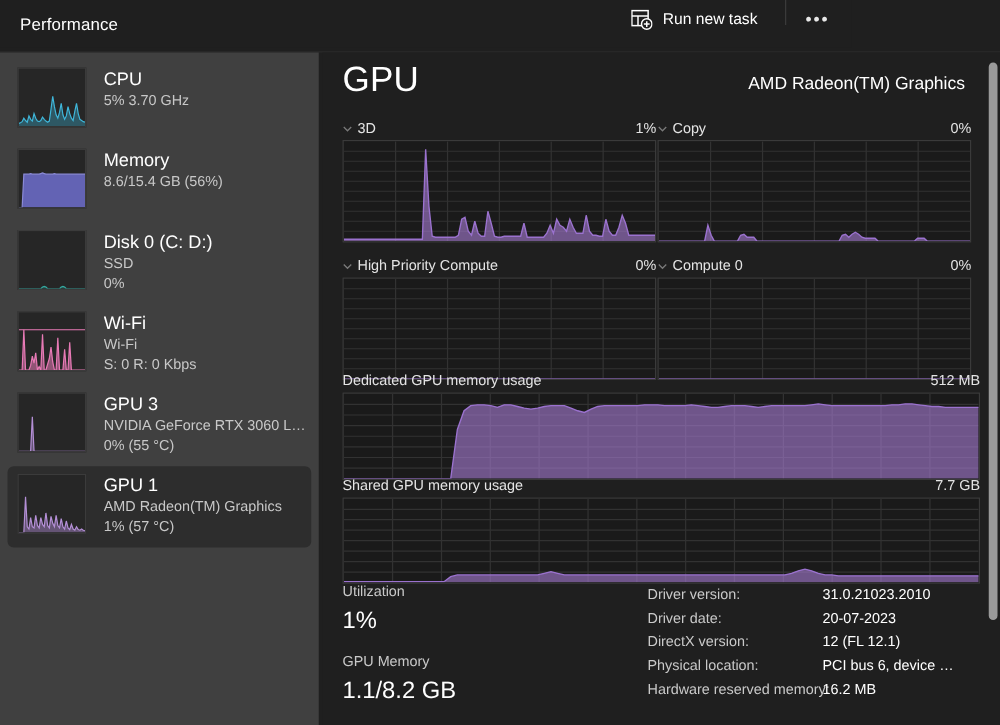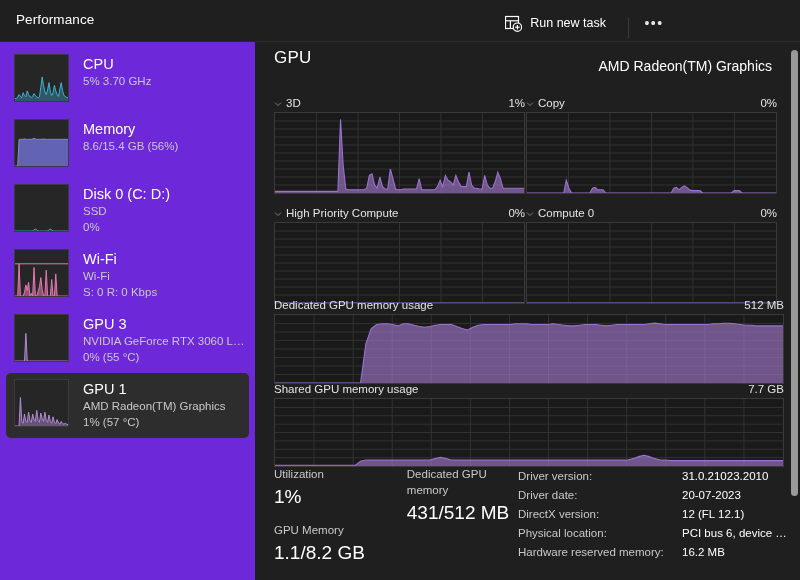--- a/index.html
+++ b/index.html
@@ -16,21 +16,21 @@
   
   .titlebar {
     position:absolute; left:0; top:0; width:681px; height:38px;
     background:#1f1f1f;
     display:flex; align-items:center;
   }
   .titlebar-title {
     margin-left:16px; color:#ffffff; font-size:13.5px; letter-spacing:.1px;
   }
   .titlebar-right {
-    margin-left:auto; display:flex; align-items:flex-end; height:100%;
+    margin-left:auto; display:flex; align-items:flex-start; height:100%;
   }
   .run-task-btn {
     display:flex; align-items:center; gap:8px;
     height:30px; padding:0 10px; margin-right:4px;
     border-radius:4px; cursor:default;
     color:#ffffff; font-size:12.5px;
   }
   .run-task-icon { width:17px; height:17px; position:relative; display:block; }
   .vdivider { width:1px; height:20px; background:#3a3a3a; margin:0 8px; }
   .more-btn {
@@ -38,21 +38,21 @@
     display:flex; align-items:center; justify-content:center;
     border-radius:4px; color:#e8e8e8; font-size:14px; letter-spacing:1.5px;
   }
   .titlebar-divider {
     position:absolute; left:0; top:41px; width:800px; height:1px; background:#2b2b2b;
   }
 
   
   .sidebar {
     position:absolute; left:0; top:42px; width:255px; height:538px;
-    background:#6d28d9; padding-top:6px;
+    background:#404040; padding-top:6px;
   }
   .side-item {
     display:flex; align-items:flex-start; gap:14px;
     height:65px; margin:0 6px; padding:6px 0 0 8px;
     border-radius:5px; cursor:default;
   }
   .side-item.selected { background:#2d2d2d; }
   .side-thumb {
     width:55px; height:48px; flex:0 0 55px;
     background:#262626; border:1px solid #3b3b3b; position:relative; overflow:hidden;
@@ -64,21 +64,21 @@
                overflow:hidden; text-overflow:ellipsis; max-width:180px; }
 
   
   .main {
     position:absolute; left:258px; top:42px; width:542px; height:538px;
     background:#1f1f1f;
   }
   .main-head { position:relative; height:48px; }
   .gpu-title {
     position:absolute; left:16px; top:6px; color:#ffffff;
-    font-size:17px; font-weight:400; letter-spacing:.2px;
+    font-size:28px; font-weight:400; letter-spacing:.2px;
   }
   .gpu-model {
     position:absolute; right:28px; top:16px; color:#ffffff; font-size:14px;
   }
 
   
   .graph-label-row {
     display:flex; align-items:center; justify-content:space-between;
     height:18px; font-size:11.5px; color:#e4e4e4;
   }
@@ -111,21 +111,21 @@
     display:flex;
   }
   .stats-left { width:240px; display:flex;gap:39px; }
   .stat-col { width:112px; }
   .stat-col.wide { width:128px; }
   .stat-label { color:#c9c9c9; font-size:11.5px; line-height:16px; }
   .stat-value { color:#ffffff; font-size:19px; line-height:30px; font-weight:400; }
   .stat-group { margin-bottom:10px; }
 
   .stats-right { margin-left:4px; flex:1; padding-top:1px; }
-  .info-row { display:flex; font-size:11.5px; line-height:19px;gap:24px; }
+  .info-row { display:flex; font-size:11.5px; line-height:19px; }
   .info-key { width:140px; color:#c9c9c9; white-space:nowrap; }
   .info-val { color:#ffffff; white-space:nowrap; overflow:hidden; text-overflow:ellipsis; max-width:175px; }
 
   
   .scrollbar {
     position:absolute; right:1px; top:44px; width:9px; height:534px;
   }
   .scroll-thumb {
     position:absolute; left:1px; top:6px; width:7px; height:446px;
     background:#9a9a9a; border-radius:4px;
@@ -475,24 +475,20 @@
             <div class="stat-label">Utilization</div>
             <div class="stat-value">1%</div>
           </div>
           <div class="stat-group">
             <div class="stat-label">GPU Memory</div>
             <div class="stat-value">1.1/8.2 GB</div>
           </div>
         </div>
         <div class="stat-col wide">
           <div class="stat-group">
-            <div class="stat-label">Dedicated GPU memory</div>
-            <div class="stat-value">431/512 MB</div>
-          </div>
-          <div class="stat-group">
           </div>
         </div>
       </div>
       <div class="stats-right" id="infolist">
           <div class="info-row">
             <div class="info-key">Driver version:</div>
             <div class="info-val">31.0.21023.2010</div>
           </div>
           <div class="info-row">
             <div class="info-key">Driver date:</div>

